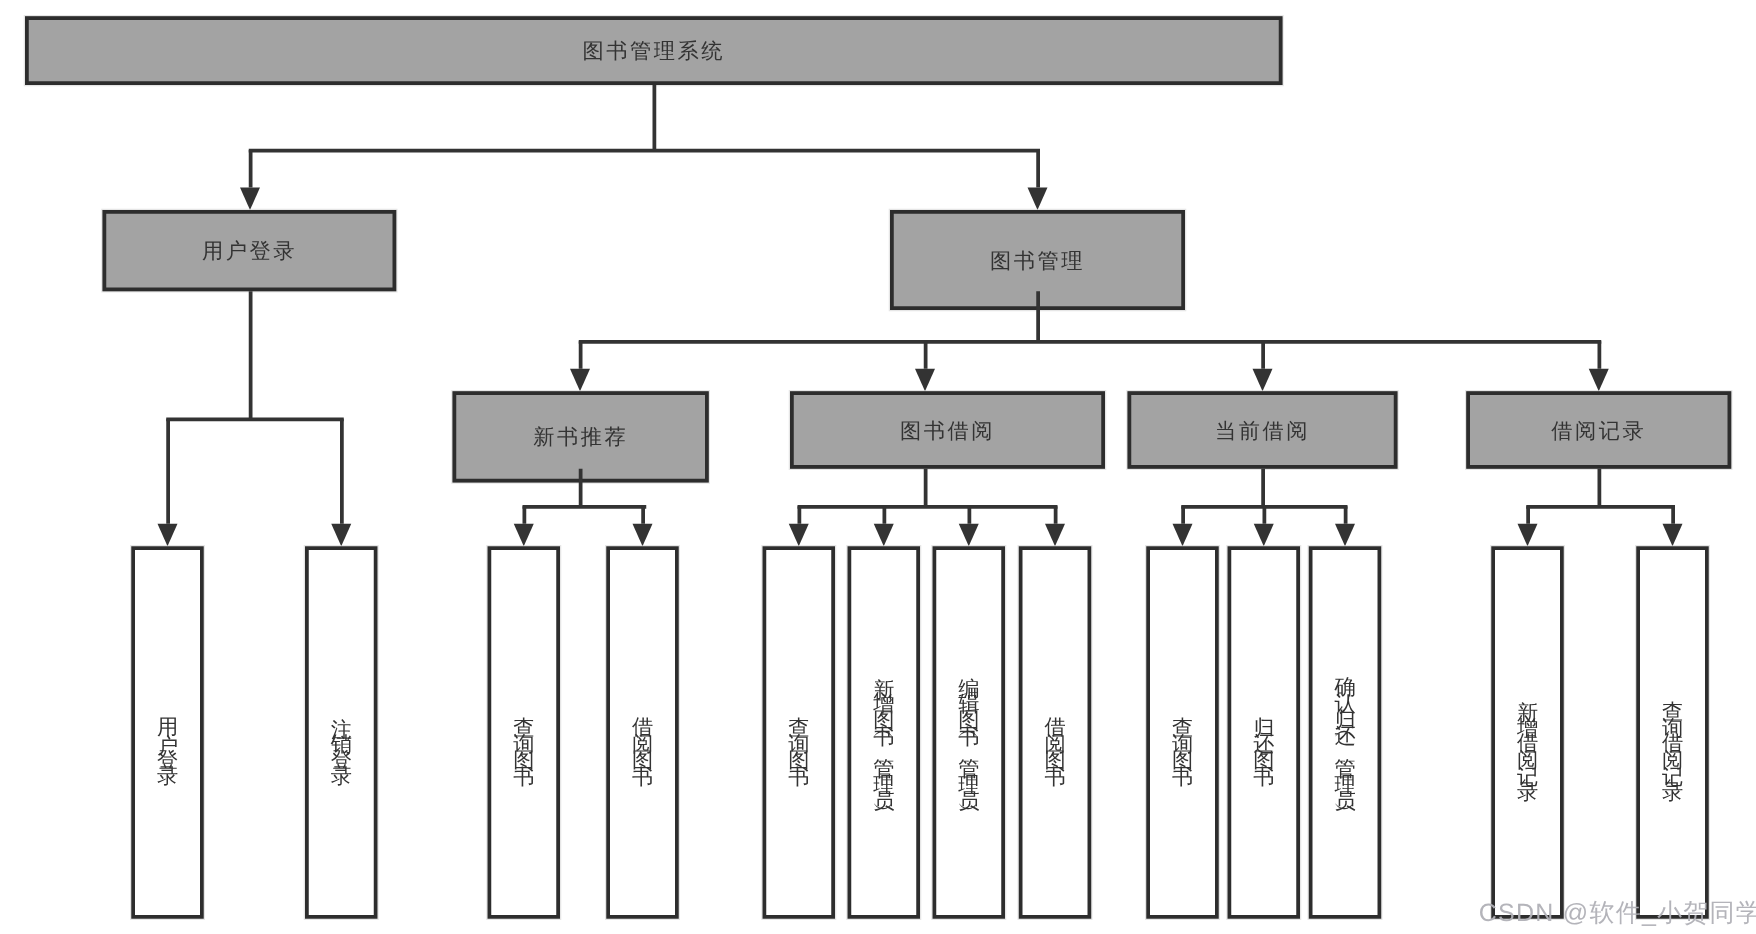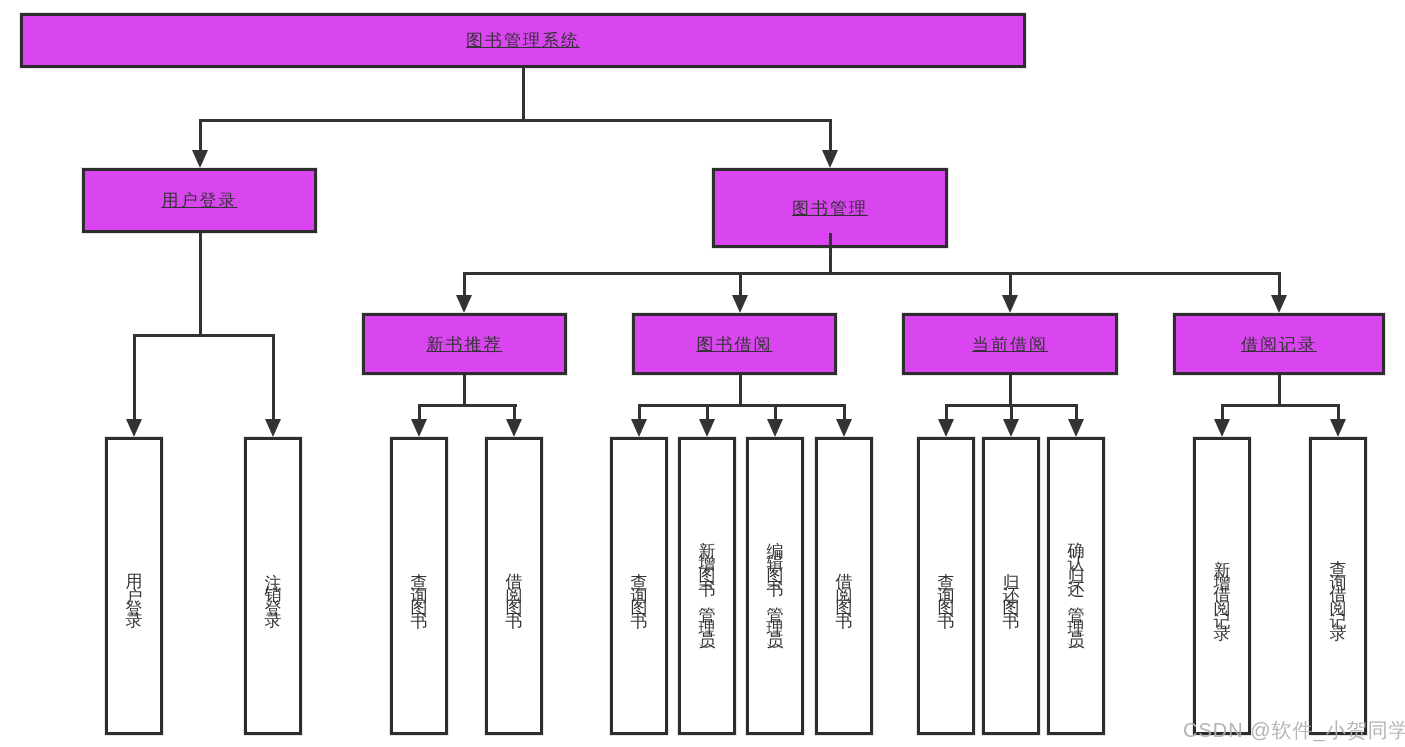--- a/index.html
+++ b/index.html
@@ -8,29 +8,28 @@
     width: 1405px;
     height: 747px;
     background: #ffffff;
     font-family: "Liberation Sans", "DejaVu Sans", sans-serif;
     overflow: hidden;
   }
   .node {
     position: absolute;
     box-sizing: border-box;
     border: 3px solid #2d2d2d;
-    background: #d946ef;
+    background: #a3a3a3;
     display: flex;
     align-items: center;
     justify-content: center;
     color: #333333;
     font-size: 17px;
     letter-spacing: 2px;
     box-shadow: 0 0 0 1px rgba(200,200,200,0.45);
-    text-decoration: underline;
   }
   .leaf {
     position: absolute;
     box-sizing: border-box;
     width: 58px;
     height: 298px;
     border: 3px solid #2d2d2d;
     background: #ffffff;
     display: flex;
     align-items: center;
@@ -93,22 +92,22 @@
   <div class="hline" style="left:462.5px; top:271.5px; width:818px;"></div>
   <div class="vline" style="left:462.5px; top:273px; height:22px;"></div>
   <div class="arrow" style="left:456px; top:295px;"></div>
   <div class="vline" style="left:738.5px; top:273px; height:22px;"></div>
   <div class="arrow" style="left:732px; top:295px;"></div>
   <div class="vline" style="left:1008.5px; top:273px; height:22px;"></div>
   <div class="arrow" style="left:1002px; top:295px;"></div>
   <div class="vline" style="left:1277.5px; top:273px; height:22px;"></div>
   <div class="arrow" style="left:1271px; top:295px;"></div>
 
-  <div class="node" style="left:362px; top:313px; width:205px; height:62px;">新书推荐</div>
-  <div class="node" style="left:632px; top:313px; width:205px; height:62px;">图书借阅</div>
+  <div class="node" style="left:362px; top:313px; width:205px; height:73px;">新书推荐</div>
+  <div class="node" style="left:632px; top:313px; width:252px; height:62px;">图书借阅</div>
   <div class="node" style="left:1173px; top:313px; width:212px; height:62px;">借阅记录</div>
   <div class="node" style="left:902px; top:313px; width:216px; height:62px;">当前借阅</div>
 
   <div class="vline" style="left:462.5px; top:375px; height:30px;"></div>
   <div class="hline" style="left:417.5px; top:403.5px; width:99px;"></div>
   <div class="vline" style="left:417.5px; top:405px; height:14px;"></div>
   <div class="arrow" style="left:411px; top:419px;"></div>
   <div class="vline" style="left:512.5px; top:405px; height:14px;"></div>
   <div class="arrow" style="left:506px; top:419px;"></div>
 

